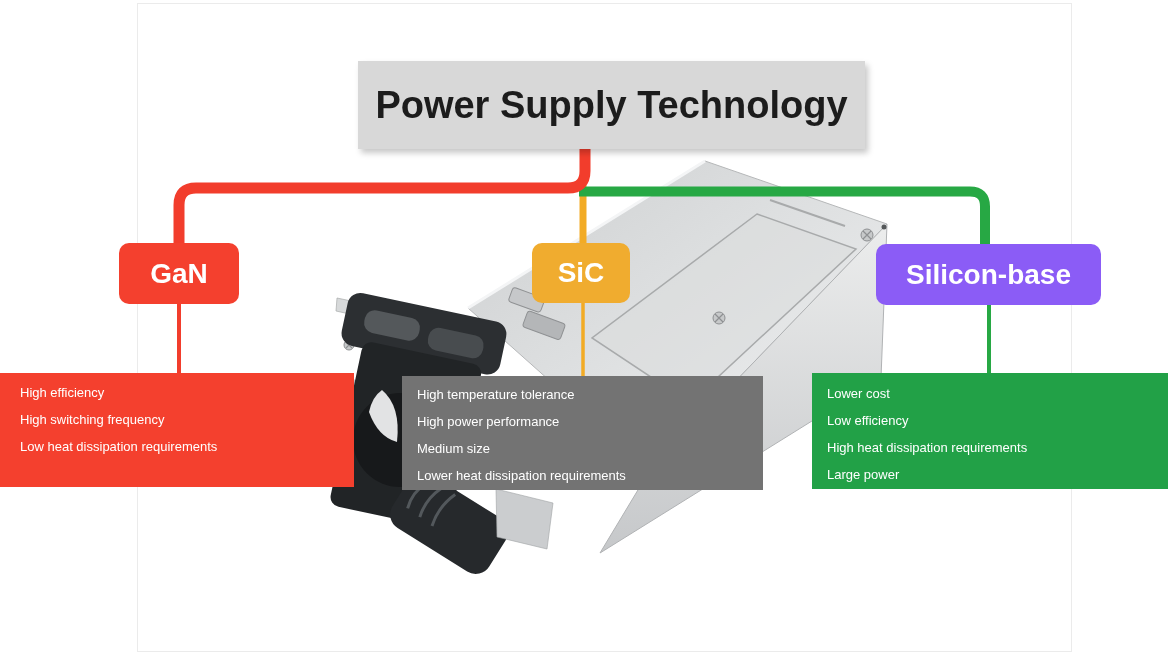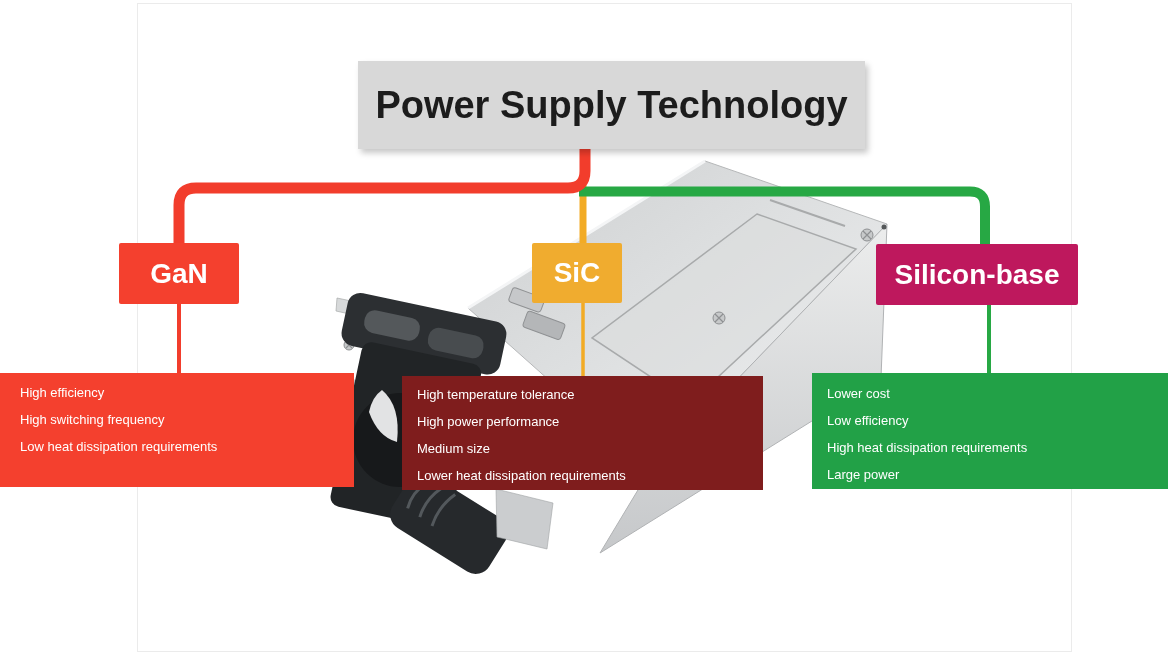--- a/index.html
+++ b/index.html
@@ -16,31 +16,31 @@
     position:absolute;left:329px;top:61px;width:507px;height:88px;
     background:#d8d8d8;display:flex;align-items:center;justify-content:center;
     box-shadow:3px 4px 6px rgba(0,0,0,0.22);
     margin-left:29px;
   }
   .title-box span{
     color:#1c1c1c;font-size:38px;font-weight:700;letter-spacing:0px;white-space:nowrap;
   }
   .label-box{
     position:absolute;display:flex;align-items:center;justify-content:center;
-    color:#ffffff;font-weight:700;font-size:28px;border-radius:2px;white-space:nowrap;
+    color:#ffffff;font-weight:700;font-size:28px;border-radius:10px;white-space:nowrap;
   }
   .label-gan{left:119px;top:243px;width:120px;height:61px;background:#f4402e;}
-  .label-sic{left:532px;top:243px;width:90px;height:60px;background:#f0ac2f;}
-  .label-si{left:876px;top:244px;width:202px;height:61px;background:#be185d;}
+  .label-sic{left:532px;top:243px;width:98px;height:60px;background:#f0ac2f;}
+  .label-si{left:876px;top:244px;width:225px;height:61px;background:#8b5cf6;}
   .detail-box{
     position:absolute;color:#ffffff;font-size:13px;line-height:27px;
     box-sizing:border-box;
   }
   .detail-gan{left:0;top:373px;width:354px;height:114px;background:#f4402e;padding:6px 8px 0 20px;}
-  .detail-sic{left:402px;top:376px;width:361px;height:114px;background:#7f1d1d;padding:5px 24px 0 15px;}
+  .detail-sic{left:402px;top:376px;width:361px;height:114px;background:#737373;padding:5px 24px 0 15px;}
   .detail-si{left:812px;top:373px;width:356px;height:116px;background:#22a147;padding:7px 8px 2px 15px;}
   .detail-box .line{white-space:nowrap;}
 </style>
 </head>
 <body>
 
 <div class="stage">
 
   <div class="frame"></div>
 

